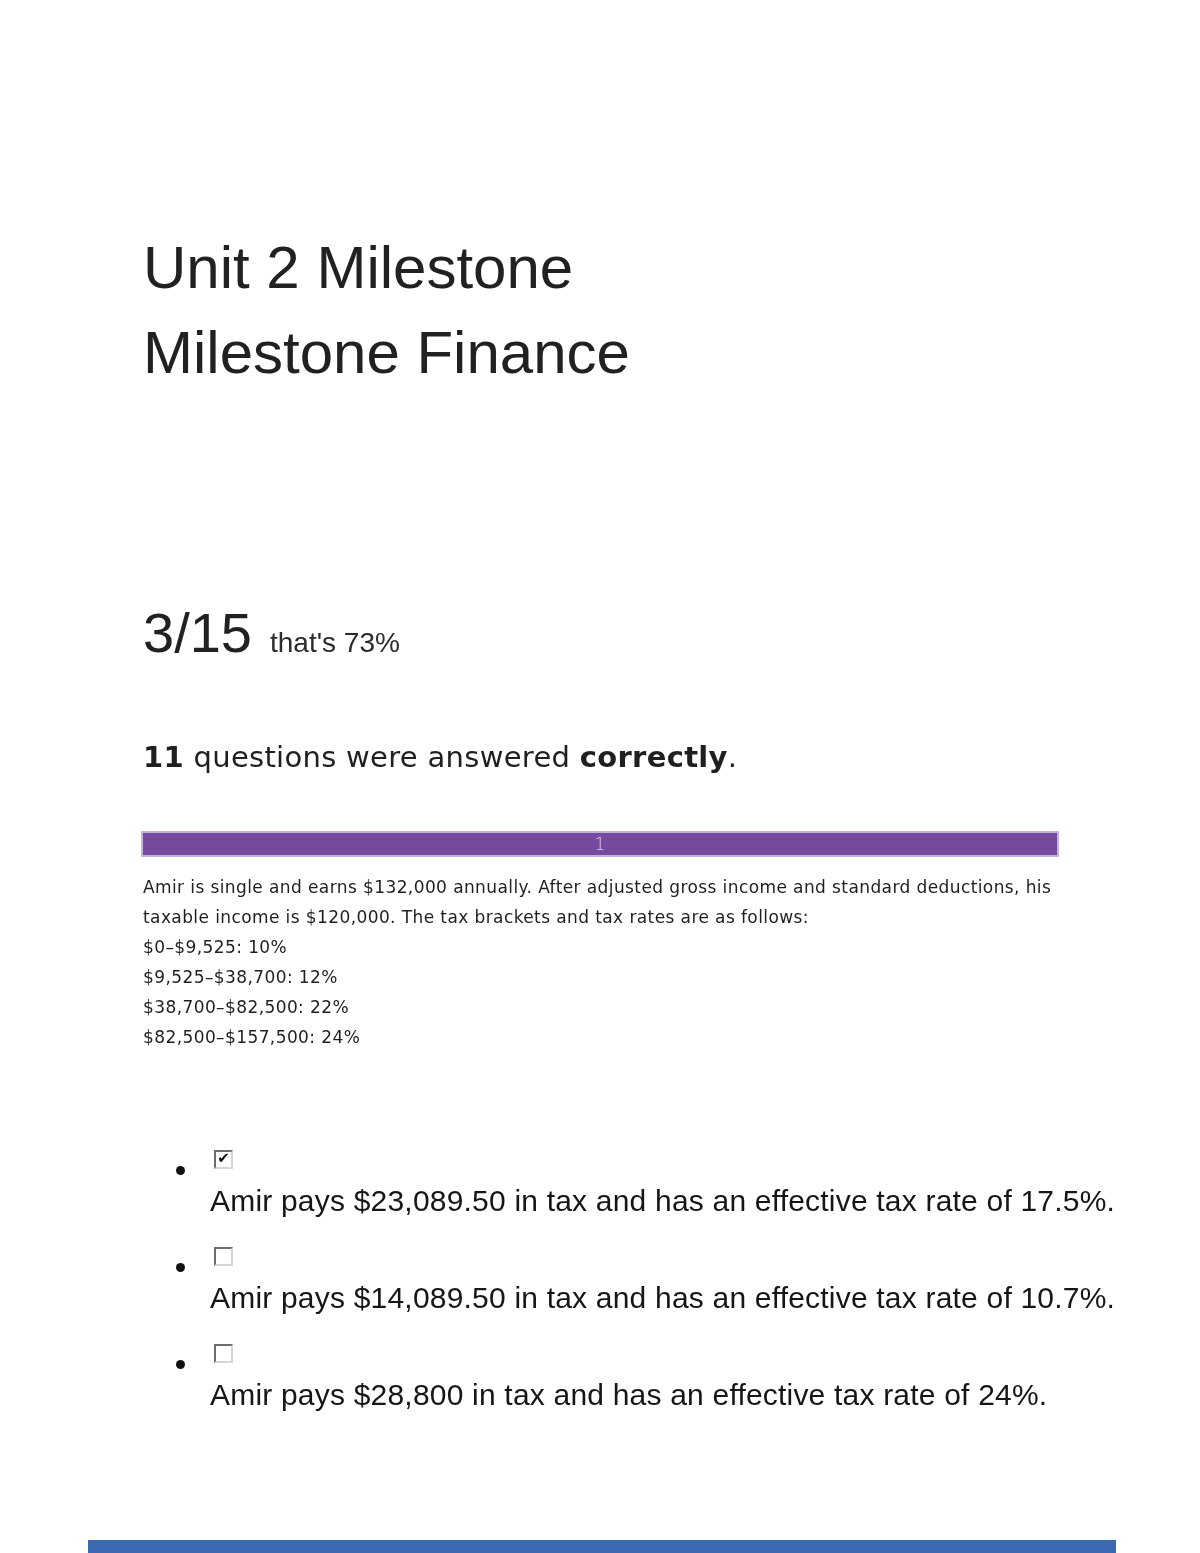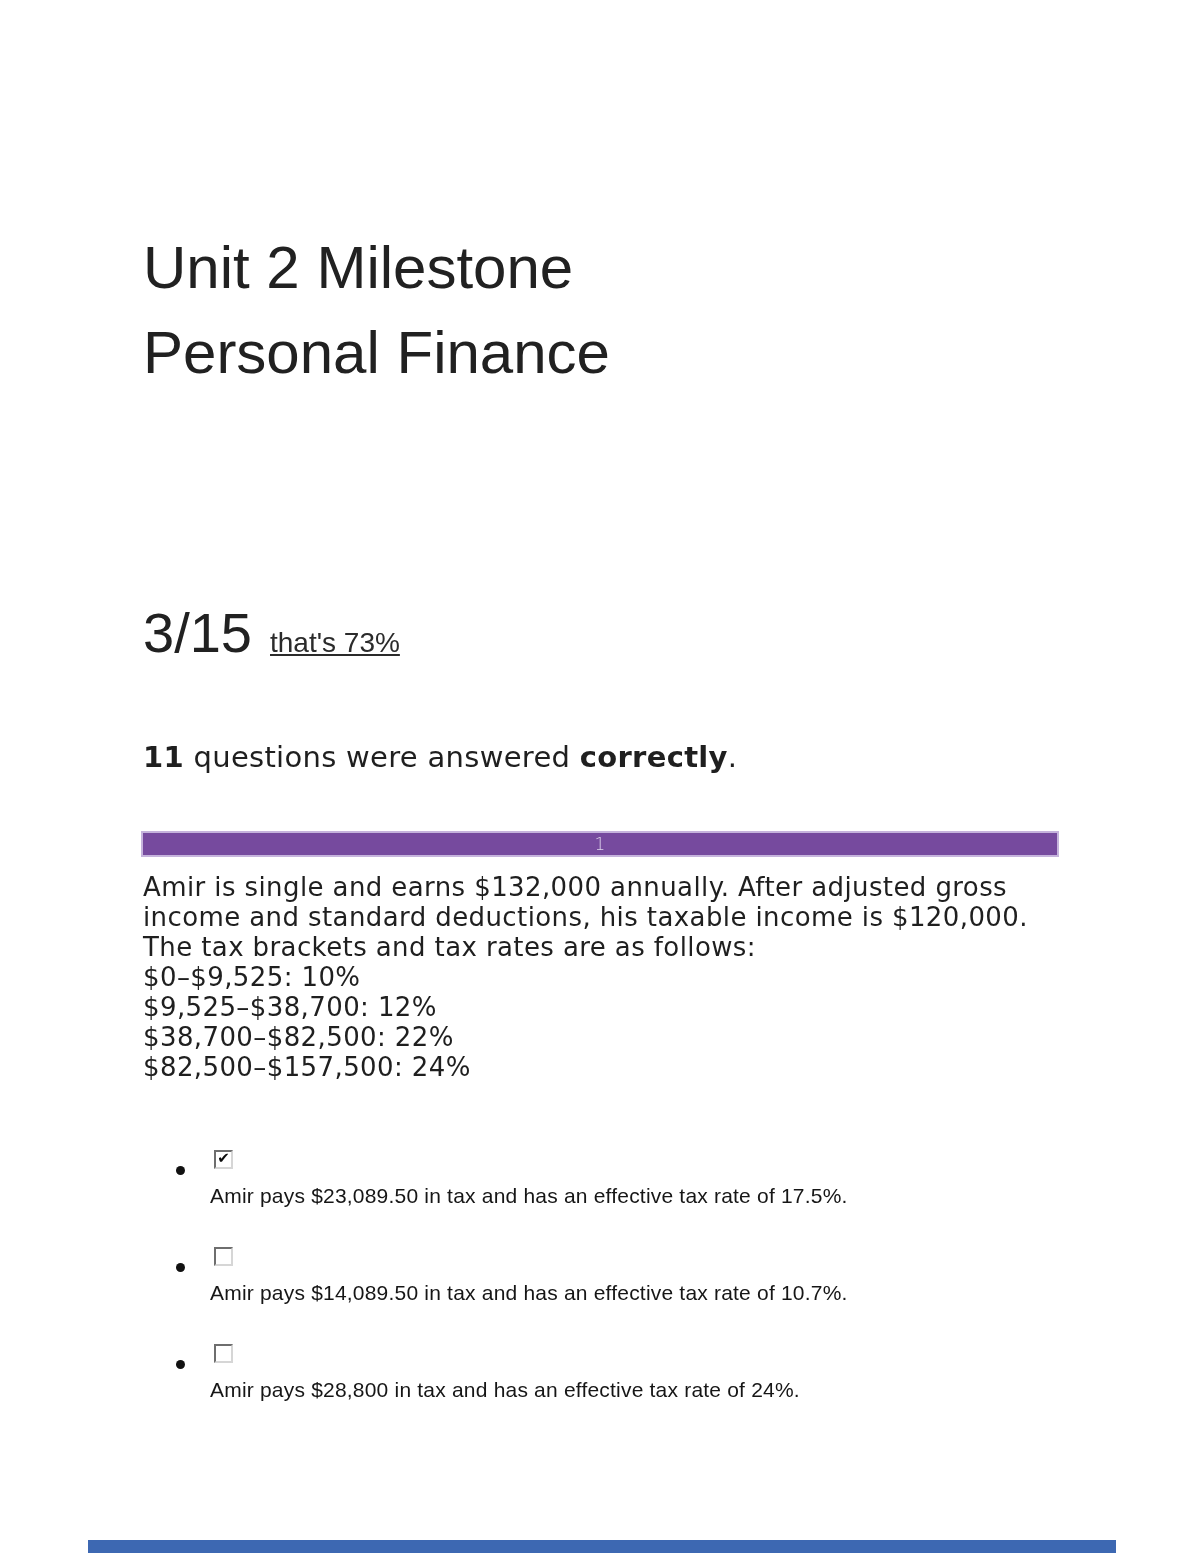--- a/index.html
+++ b/index.html
@@ -34,21 +34,20 @@
   .score-value {
     font-family: "Liberation Sans", sans-serif;
     font-size: 56px;
     font-weight: 400;
     color: #212121;
   }
   .score-caption {
     font-family: "Liberation Sans", sans-serif;
     font-size: 28px;
     color: #2b2b2b;
-    text-decoration: underline;
   }
   .summary-line {
     left: 143px;
     font-size: 29px;
     letter-spacing: 0.3px;
     color: #1f1f1f;
     white-space: nowrap;
   }
   .summary-line .b { font-weight: 700; }
 
@@ -64,21 +63,21 @@
   .q-header .q-num {
     font-family: "DejaVu Sans", sans-serif;
     font-size: 17px;
     font-weight: 300;
     color: #dcd2ea;
     line-height: 1;
   }
   .q-body {
     left: 143px; top: 872px;
     width: 922px;
-    font-size: 26px;
+    font-size: 17px;
     line-height: 30px;
     letter-spacing: 0.4px;
     white-space: pre-line;
     color: #1f1f1f;
   }
   .q-prompt {
     left: 143px; top: 1113px;
     font-size: 23px;
     letter-spacing: 0.4px;
     color: #1f1f1f;
@@ -109,39 +108,39 @@
     font-size: 15px;
     font-weight: 700;
     color: #0a0a0a;
     line-height: 1;
     margin-top: -2px;
   }
   .option-label {
     position: absolute;
     left: 210px; top: 34px;
     font-family: "Liberation Sans", sans-serif;
-    font-size: 21px;
+    font-size: 30px;
     letter-spacing: 0.2px;
     color: #161616;
     white-space: nowrap;
   }
   .next-bar {
     left: 88px; top: 1540px;
     width: 1028px; height: 13px;
     background: #3d68b2;
   }
 </style>
 </head>
 <body>
 
 <div class="page">
 
   <div class="abs doc-title" style="top:238px">Unit 2 Milestone</div>
 
-  <div class="abs doc-title" style="top:323px">Personal Finance</div>
+  <div class="abs doc-title" style="top:323px">Milestone Finance</div>
 
   <div class="abs score-row">
     <span class="score-value">3/15</span>
     <span class="score-caption">that's 73%</span>
   </div>
 
   <div class="abs summary-line" style="top:740px">
     <span class="b">11</span><span> questions were answered </span><span class="b">correctly</span><span>.</span>
   </div>
 

